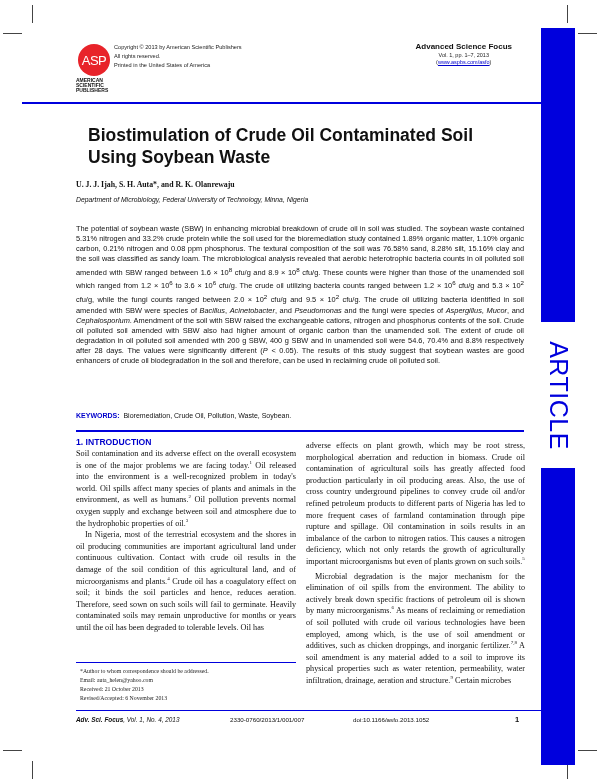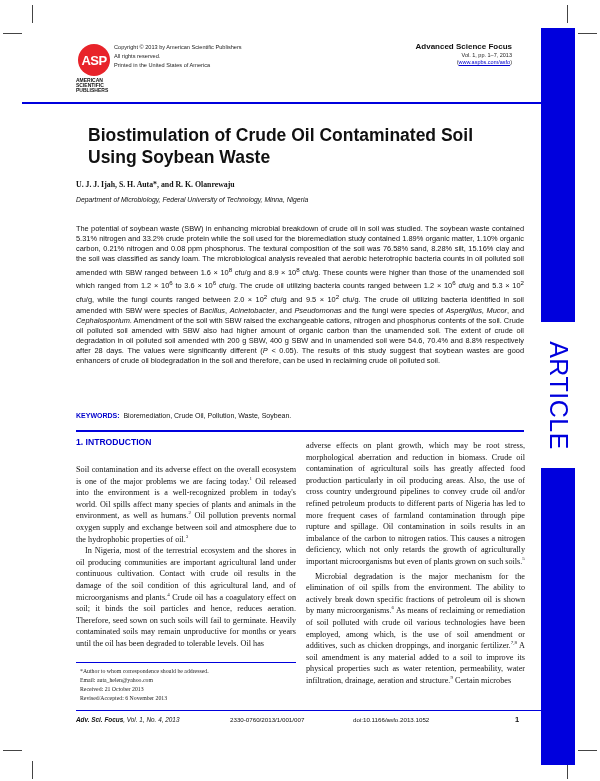--- a/index.html
+++ b/index.html
@@ -1,38 +1,38 @@
 <!DOCTYPE html>
 <html><head>
 <meta charset="utf-8">
 <style>
   html, body { margin:0; padding:0; background:#fff; }
   body { width:600px; height:781px; position:relative; overflow:hidden; font-family:"Liberation Sans", sans-serif; color:#111; }
   .crop { position:absolute; background:#444; }
   .bluebar { position:absolute; background:#0000dd; }
   .logo { position:absolute; left:76px; top:44px; width:36px; height:52px; }
-  .logo-circle { width:32px; height:32px; border-radius:50%; background:#e8232a; margin-left:2px; display:flex; align-items:center; justify-content:center; color:#fff; font-weight:bold; font-size:13px; letter-spacing:-0.5px; font-family:"Liberation Sans", sans-serif; }
+  .logo-circle { width:32px; height:32px; border-radius:50%; background:#e8232a; margin-left:2px; display:flex; align-items:center; justify-content:center; color:#fff; font-weight:normal; font-size:13px; letter-spacing:-0.5px; font-family:"Liberation Sans", sans-serif; }
   .logo-text { font-size:5px; font-weight:bold; line-height:5.2px; margin-top:2px; text-align:left; font-family:"Liberation Sans", sans-serif; }
   .copyright { position:absolute; left:114px; top:43px; font-size:5.6px; line-height:9px; color:#222; }
-  .journal { position:absolute; right:88px; top:42px; text-align:right; font-size:5.5px; line-height:7px; color:#222; }
+  .journal { position:absolute; right:88px; top:42px; text-align:center; font-size:5.5px; line-height:7px; color:#222; }
   .journal .jname { font-size:8px; font-weight:bold; line-height:10px; color:#111; }
   .journal .url { color:#0000cc; text-decoration:underline; }
   .title { position:absolute; left:76px; top:124px; font-size:17.5px; font-weight:bold; line-height:22px; color:#111;margin-left:12px; }
   .authors { position:absolute; left:76px; top:180px; font-size:7.8px; font-weight:bold; color:#111;font-family:Liberation Serif, serif; }
   .affil { position:absolute; left:76px; top:196px; font-size:6.8px; font-style:italic; color:#111; }
   .abstract { position:absolute; left:76px; top:224px; width:448px; font-size:7.4px; line-height:10.15px; text-align:justify; color:#111; }
   .abstract i { }
   .keywords { position:absolute; left:76px; top:412px; font-size:7px; color:#111; }
   .keywords .kl { color:#0000cc; font-weight:bold; }
   .hline { position:absolute; height:2px; background:#0000dd; }
   .col { position:absolute; font-family:"Liberation Serif", serif; font-size:8.2px; line-height:11.6px; text-align:justify; color:#111; }
   .col p { margin:0; }
   .col .ind { text-indent:9px; }
   .col sup { font-size:5px; line-height:0; }
-  .sec { font-family:"Liberation Sans", sans-serif; font-weight:bold; color:#0000cc; font-size:8.6px; line-height:12px; margin-bottom:16px; }
+  .sec { font-family:"Liberation Sans", sans-serif; font-weight:bold; color:#0000cc; font-size:8.6px; line-height:12px; margin-bottom:0; }
   .fn { position:absolute; left:80px; top:667px; font-family:"Liberation Serif", serif; font-size:5.8px; line-height:9.1px; color:#222; }
   .footer-left { position:absolute; left:76px; top:716px; font-size:6.4px; font-style:italic; color:#111; }
   .footer-left b { font-weight:bold; }
   .footer-mid { position:absolute; left:230px; top:716px; font-size:6.2px; color:#111; }
   .footer-doi { position:absolute; left:353px; top:716px; font-size:6.2px; color:#111; }
   .footer-page { position:absolute; left:515px; top:715px; font-size:7.5px; font-weight:bold; color:#111; }
   .article-tab { position:absolute; left:541px; top:322px; width:34px; height:146px; display:flex; align-items:center; justify-content:center; }
   .article-tab span { transform:rotate(90deg); color:#0000dd; font-size:25px; letter-spacing:0.5px; white-space:nowrap; font-family:"Liberation Sans", sans-serif; }
 </style>
 </head>

